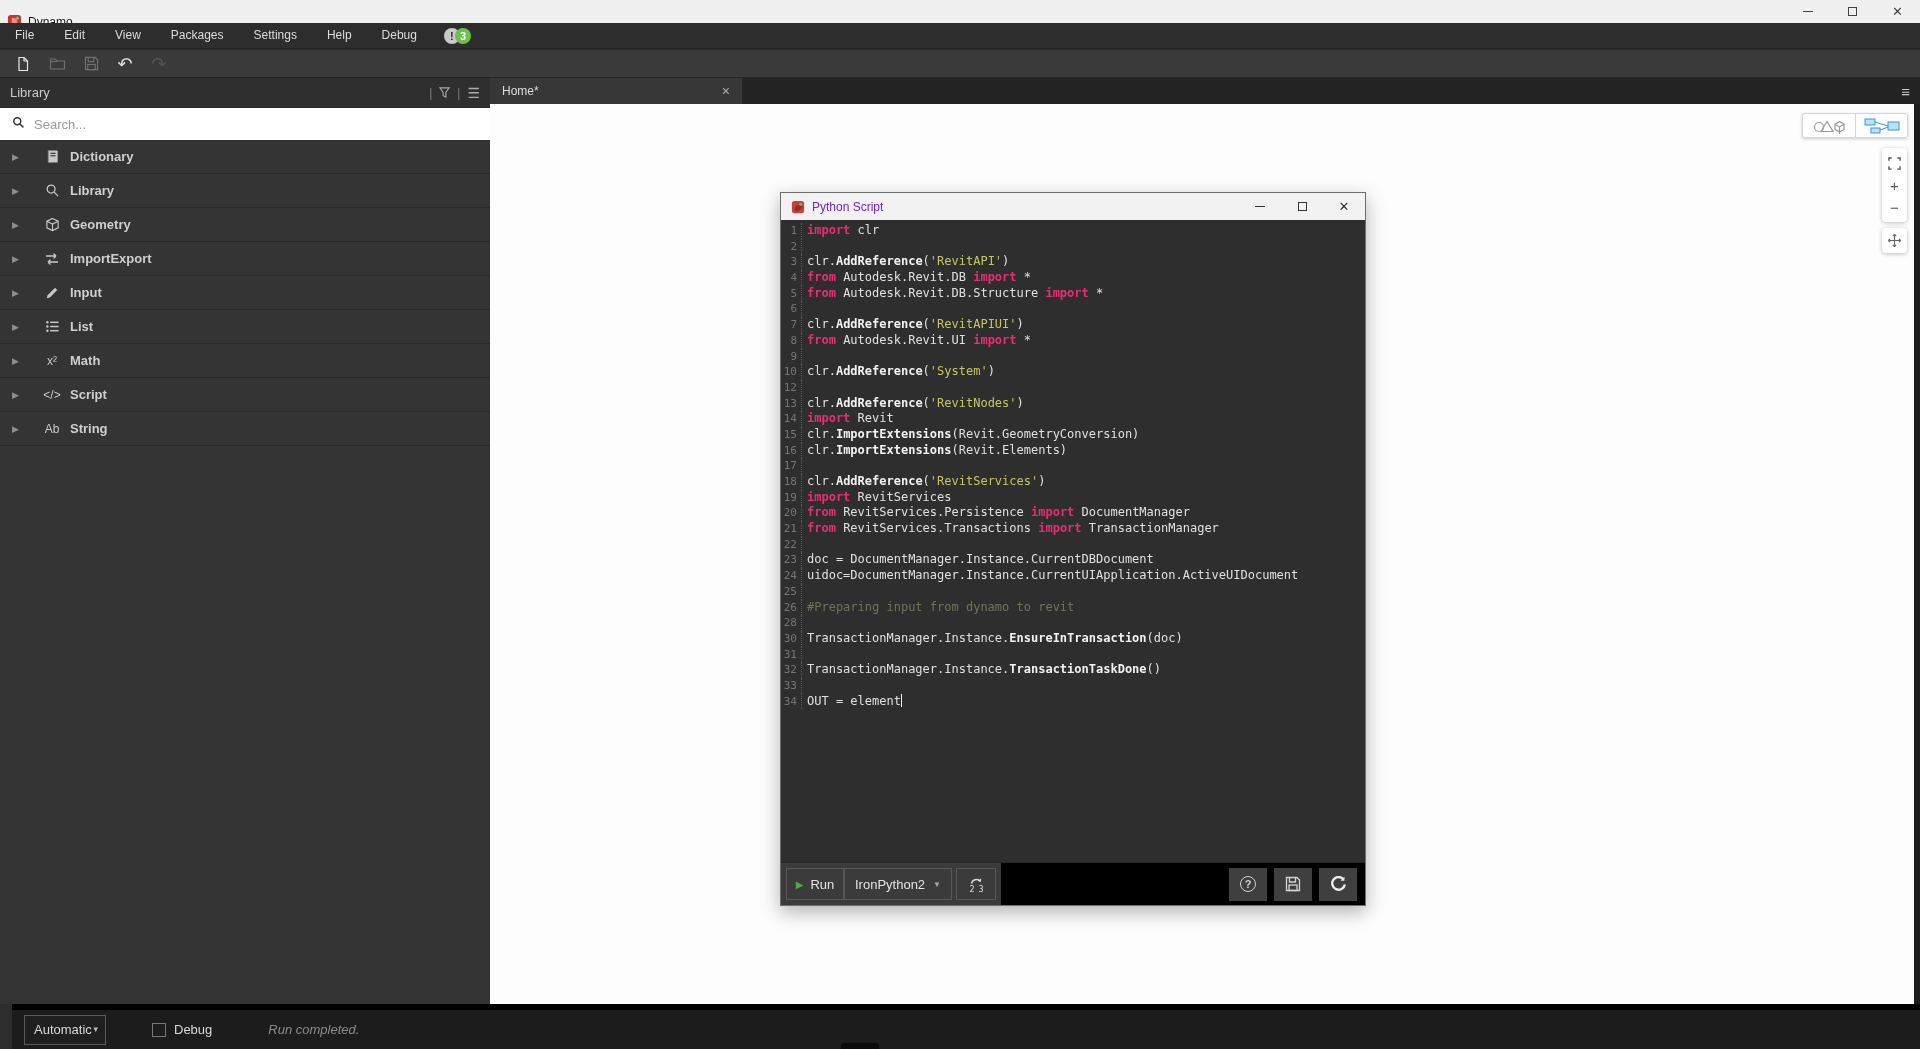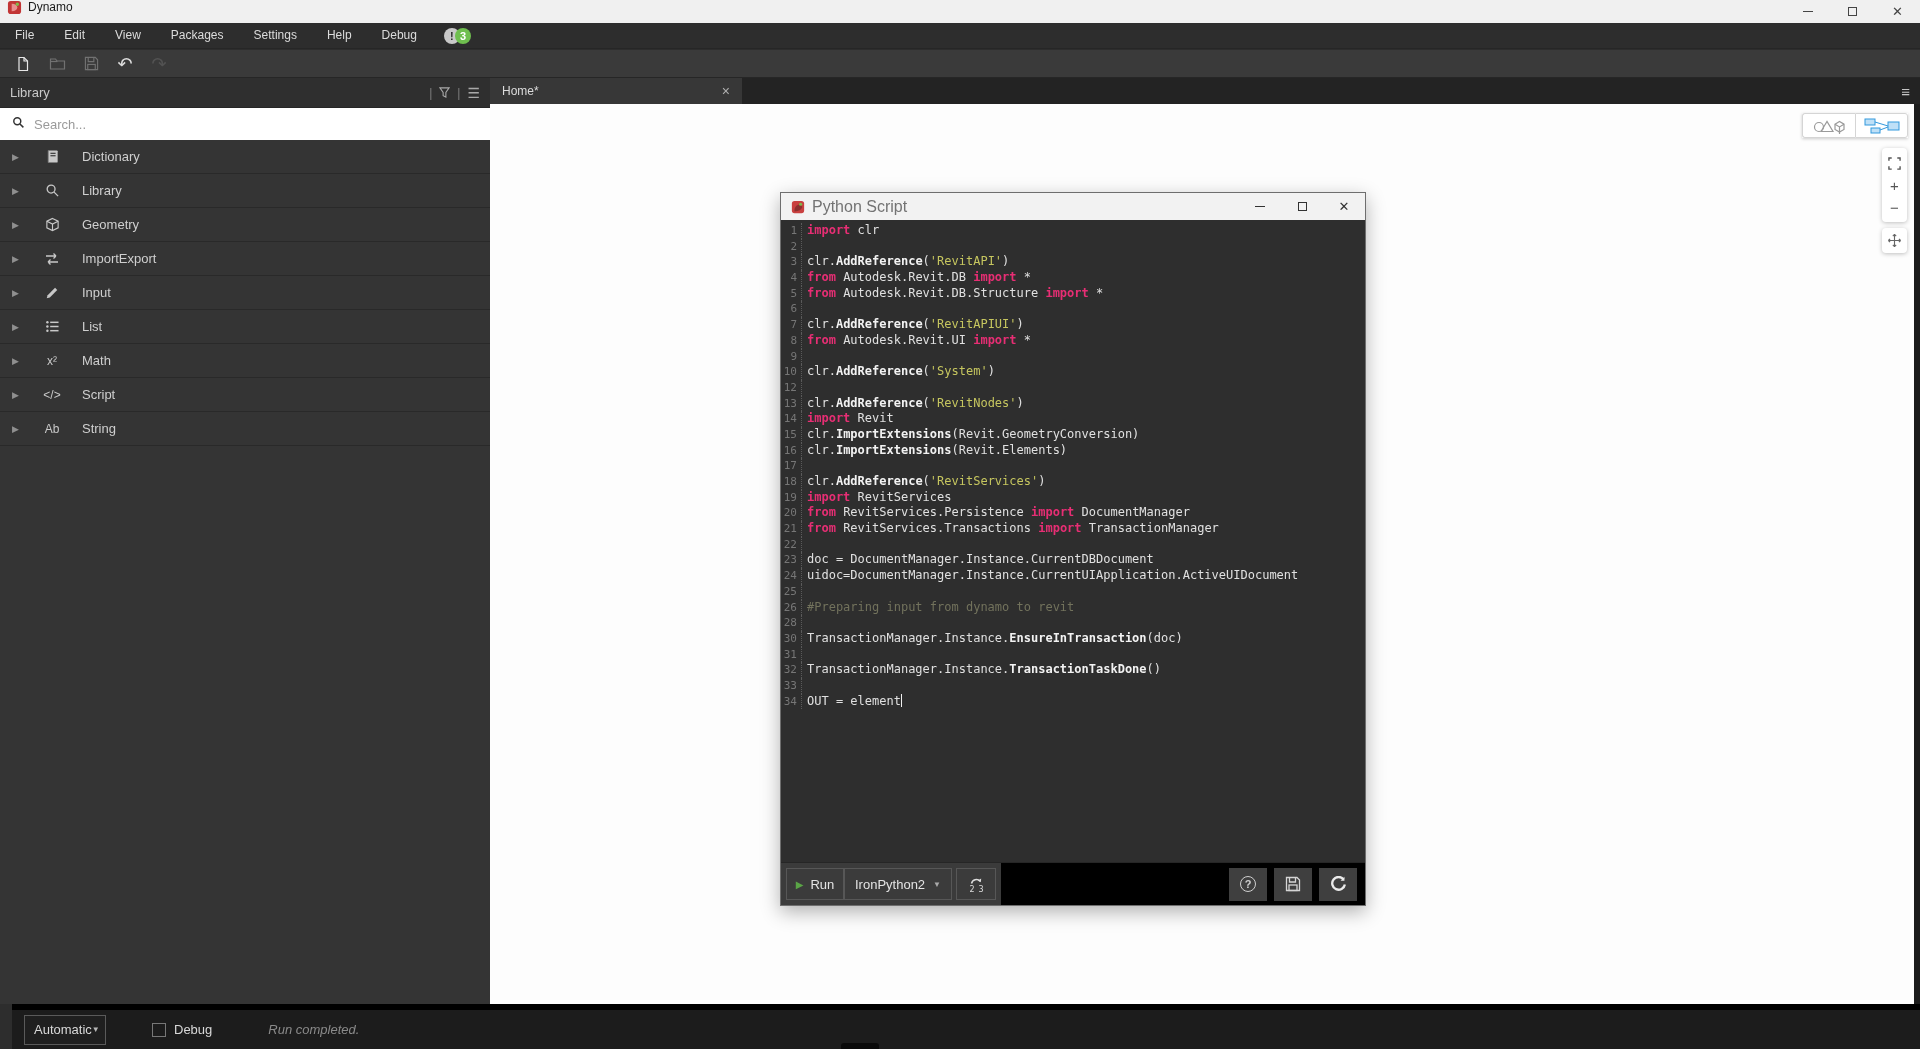--- a/index.html
+++ b/index.html
@@ -2,21 +2,21 @@
 <html><head>
 <meta charset="utf-8">
 <style>
   * { margin:0; padding:0; box-sizing:border-box; }
   html,body { width:1920px; height:1049px; overflow:hidden; background:#000; }
   body { font-family:"Liberation Sans","DejaVu Sans",sans-serif; }
   #app { position:relative; width:1920px; height:1049px; background:#2d2d2d; }
 
   
   .titlebar { position:absolute; left:0; top:0; width:100%; height:29px; background:#f0f0f0;
-              display:flex; align-items:flex-start; padding-left:7px; }
+              display:flex; align-items:flex-end; padding-left:7px; }
   .titlebar .logo { display:flex; margin-right:6px; }
   .titlebar .title { font-size:12px; color:#1a1a1a; }
   .win-controls { position:absolute; right:0; top:0; height:23px; display:flex; }
   .win-controls .wc { width:45px; height:23px; display:flex; align-items:center; justify-content:center; color:#444; font-size:13px; cursor:default; }
   .glyph-min { width:10px; height:1px; background:#444; display:inline-block; }
   .glyph-max { width:9px; height:9px; border:1px solid #444; display:inline-block; }
 
   
   .menubar { position:absolute; left:0; top:23px; width:100%; height:26px; background:#2d2d2d;
              display:flex; align-items:center; border-bottom:1px solid #262626; }
@@ -42,21 +42,21 @@
   .lib-hicons { display:flex; align-items:center; gap:7px; color:#7e7e7e; font-size:12px; }
   .lib-hicons .hico { color:#a9a9a9; display:flex; align-items:center; }
   .lib-search { height:32px; background:#ffffff; display:flex; align-items:center; padding:0 12px; }
   .lib-search input { border:none; outline:none; flex:1; font-size:13px; color:#333; margin-left:9px;
                       font-family:"Liberation Sans","DejaVu Sans",sans-serif; background:transparent; }
   .lib-search input::placeholder { color:#9a9a9a; }
   .lib-row { height:34px; display:flex; align-items:center; padding-left:12px; background:#343434; border-bottom:1px solid #292929; }
   .lib-exp { width:14px; color:#8f8f8f; font-size:9px; }
   .lib-ico { width:20px; margin-left:16px; display:flex; align-items:center; justify-content:center; color:#c8c8c8; }
   .txt-icon { font-size:12px; color:#c8c8c8; font-style:normal; white-space:nowrap; }
-  .lib-label { margin-left:20px; font-size:13px; color:#cfcfcf; }
+  .lib-label { margin-left:8px; font-size:13px; color:#cfcfcf;font-weight:bold; }
 
   
   .tabbar { position:absolute; left:490px; top:78px; right:0; height:26px; background:#232323; display:flex; align-items:center; }
   .tab { width:252px; height:26px; background:#373737; display:flex; align-items:center; padding:0 12px; }
   .tab-label { flex:1; font-size:12px; color:#dcdcdc; }
   .tab-close { color:#b0b0b0; font-size:14px; line-height:1; }
   .tab-overflow { margin-left:auto; margin-right:10px; color:#c5c5c5; font-size:15px; }
   .canvas { position:absolute; left:490px; top:104px; right:0; bottom:45px; background:#fdfdfd; }
   .canvas-edge { position:absolute; right:0; top:0; bottom:0; width:6px; background:#1c1c1c; }
 
@@ -68,21 +68,21 @@
                 box-shadow:0 1px 4px rgba(0,0,0,.25); display:flex; flex-direction:column; align-items:center; padding:4px 0; }
   .zs-btn { width:25px; height:22px; display:flex; align-items:center; justify-content:center; color:#555; font-size:15px; }
   .pan-btn { position:absolute; right:13px; top:124px; width:25px; height:25px; background:#fff; border-radius:4px;
              box-shadow:0 1px 4px rgba(0,0,0,.25); display:flex; align-items:center; justify-content:center; }
 
   
   .pywin { position:absolute; left:780px; top:192px; width:586px; height:714px; display:flex; flex-direction:column;
            border:1px solid #6e6e6e; box-shadow:0 6px 18px rgba(0,0,0,.3); background:#2e2e2e; }
   .py-titlebar { height:27px; background:#f2f2f2; display:flex; align-items:center; padding-left:10px; flex:0 0 27px; }
   .py-titlebar .py-ico { display:flex; margin-right:7px; }
-  .py-title { font-size:16px; color:#737373; flex:1; }
+  .py-title { font-size:12px; color:#6d28d9; flex:1; }
   .py-controls { display:flex; height:100%; }
   .py-controls .wc { width:42px; height:100%; display:flex; align-items:center; justify-content:center; color:#333; font-size:13px; }
   .py-editor { flex:1; overflow:hidden; background:#2e2e2e; padding-top:3px; }
   .code-line { display:flex; height:15.7px; line-height:15.7px; font-family:"DejaVu Sans Mono","Liberation Mono",monospace; font-size:12px; }
   .line-num { width:21px; flex:0 0 21px; text-align:right; padding-right:4px; color:#767676; font-size:11px;
               border-right:1px dotted #5a5a5a; }
   .line-text { white-space:pre; margin-left:5px; color:#e0e0e0; }
   .tok-kw  { color:#e72e74; font-weight:bold; }
   .tok-fn  { color:#f2f2f2; font-weight:bold; }
   .tok-pl  { color:#e0e0e0; }

